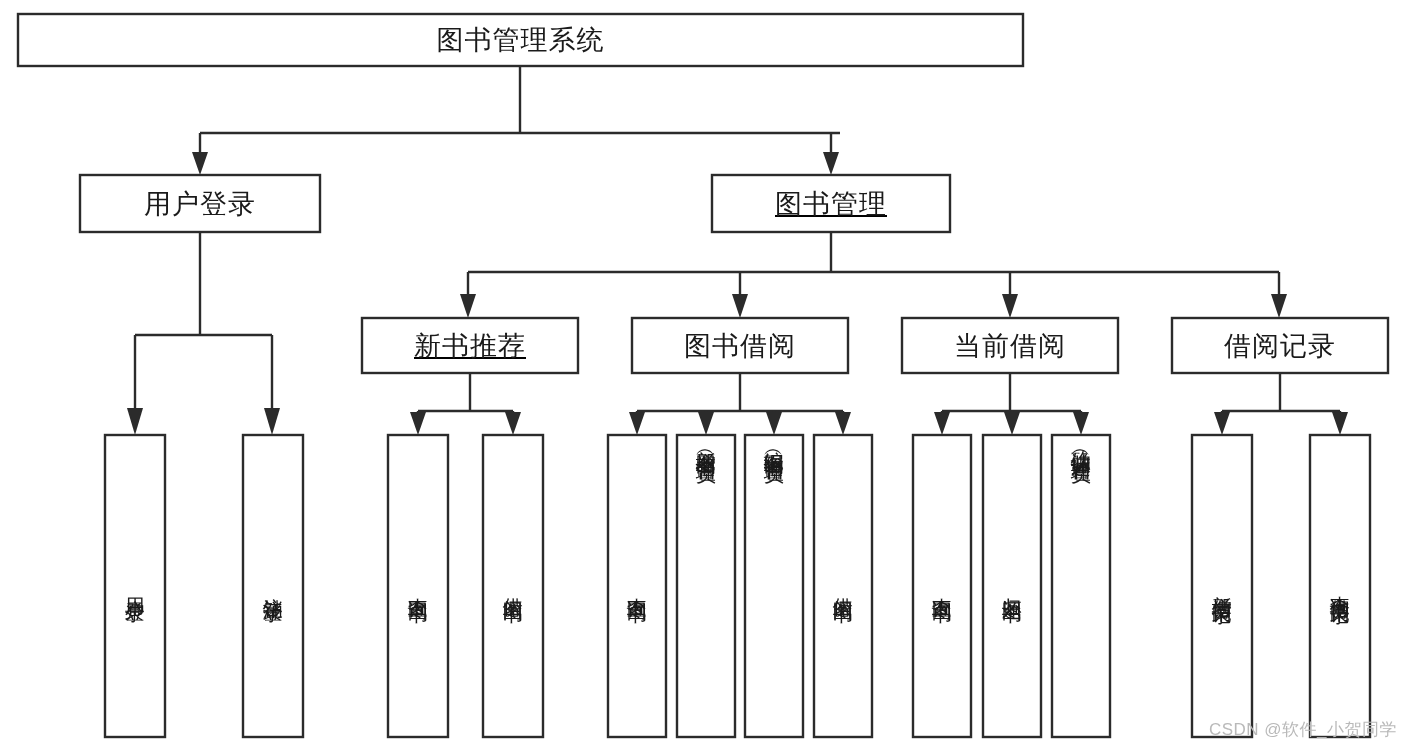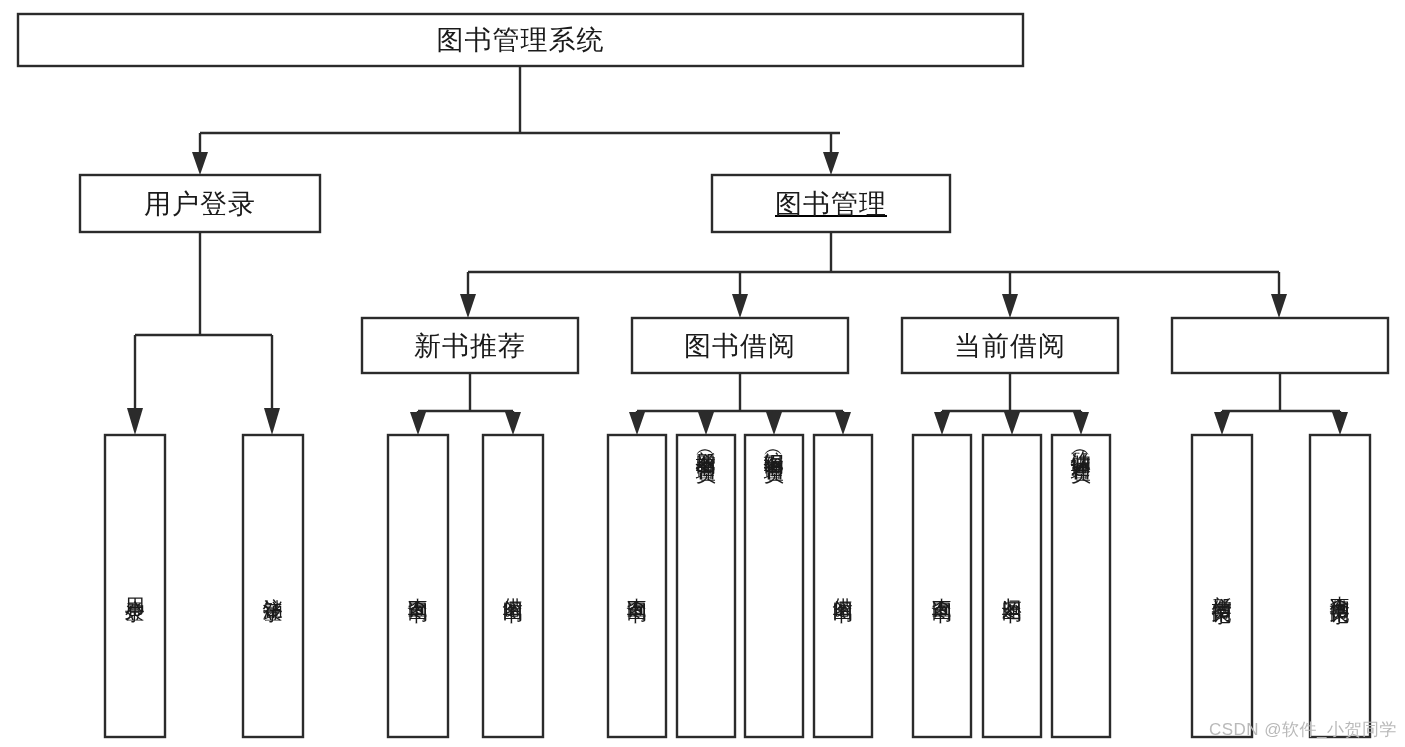--- a/index.html
+++ b/index.html
@@ -181,29 +181,32 @@
     <span class="h-text">图书管理系统</span>
   </div>
 
   <div class="h-text-wrap" style="left:80px; top:175px; width:240px; height:57px;">
     <span class="h-text">用户登录</span>
   </div>
   <div class="h-text-wrap" style="left:712px; top:175px; width:238px; height:57px;text-decoration:underline;">
     <span class="h-text">图书管理</span>
   </div>
 
-  <div class="h-text-wrap" style="left:362px; top:318px; width:216px; height:55px;">
+  <div class="h-text-wrap" style="left:362px; top:318px; width:216px; height:55px;text-decoration:underline;">
     <span class="h-text">新书推荐</span>
   </div>
   <div class="h-text-wrap" style="left:632px; top:318px; width:216px; height:55px;border-radius:11px;">
     <span class="h-text">图书借阅</span>
   </div>
   <div class="h-text-wrap" style="left:902px; top:318px; width:216px; height:55px;">
     <span class="h-text">当前借阅</span>
   </div>
+  <div class="h-text-wrap" style="left:1172px; top:318px; width:216px; height:55px;">
+    <span class="h-text">借阅记录</span>
+  </div>
 
   <div class="vert-text-wrap" style="left:105px; top:435px; width:60px; height:302px;">
     <span class="vert-text">用户登录</span>
   </div>
   <div class="vert-text-wrap" style="left:243px; top:435px; width:60px; height:302px;">
     <span class="vert-text">注销登录</span>
   </div>
 
   <div class="vert-text-wrap" style="left:388px; top:435px; width:60px; height:302px;">
     <span class="vert-text">查询图书</span>

